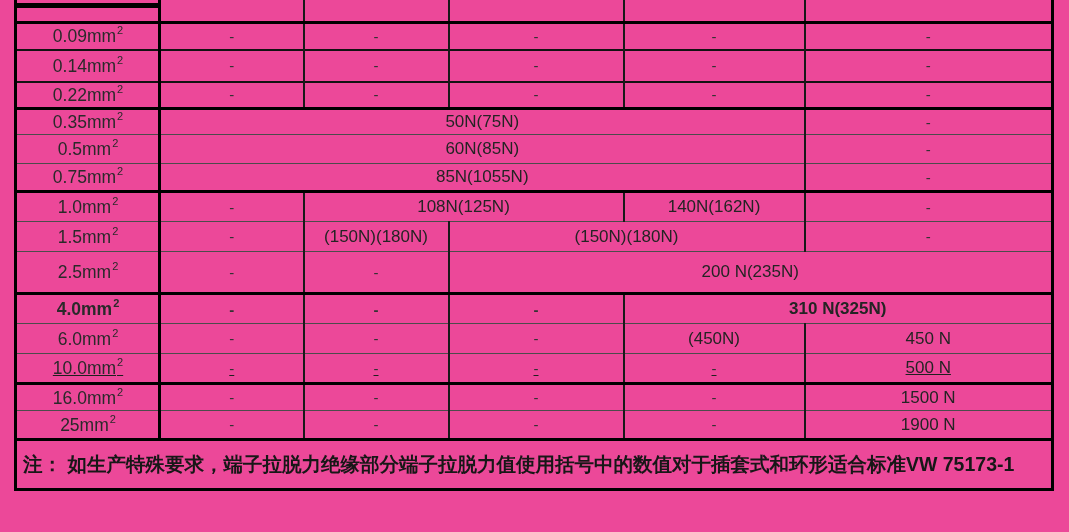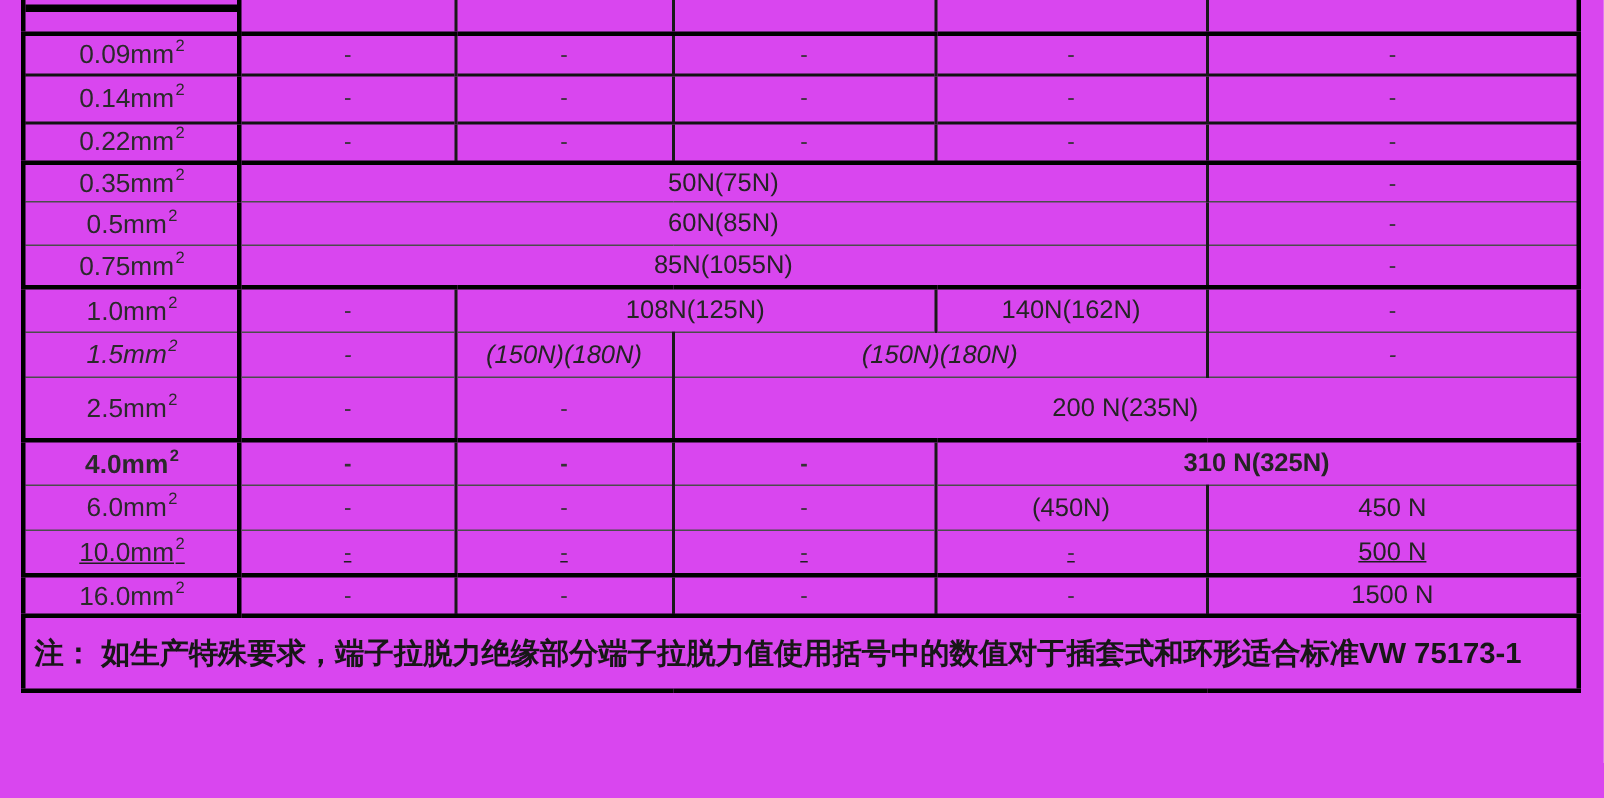--- a/index.html
+++ b/index.html
@@ -11,21 +11,21 @@
     height: 532px;
     position: relative;
     background: #ffffff;
     font-family: "Liberation Sans", "DejaVu Sans", sans-serif;
     color: #1f1f1f;
     overflow: hidden;
   }
   .page {
     position: absolute;
     inset: 0;
-    background: #d946ef;
+    background: #ec4899;
   }
   table.force-table {
     position: absolute;
     left: 14px;
     top: 0;
     width: 1037px;
     border-collapse: collapse;
     table-layout: fixed;
     border-left: 3px solid #000;
     border-right: 3.5px solid #000;
@@ -137,21 +137,21 @@
           <td class="v" colspan="4">85N(1055N)</td>
           <td class="v dash">-</td>
         </tr>
         <tr class="t3" style="height: 30px;">
           <td class="label"><span>1.0mm</span><sup>2</sup></td>
           <td class="v dash">-</td>
           <td class="v" colspan="2">108N(125N)</td>
           <td class="v">140N(162N)</td>
           <td class="v dash">-</td>
         </tr>
-        <tr class="t1" style="height: 30px; font-style: italic;">
+        <tr class="t1" style="height: 30px;">
           <td class="label"><span>1.5mm</span><sup>2</sup></td>
           <td class="v dash">-</td>
           <td class="v">(150N)(180N)</td>
           <td class="v" colspan="2">(150N)(180N)</td>
           <td class="v dash">-</td>
         </tr>
         <tr class="t1" style="height: 42px;">
           <td class="label"><span>2.5mm</span><sup>2</sup></td>
           <td class="v dash">-</td>
           <td class="v dash">-</td>
@@ -180,20 +180,28 @@
           <td class="v dash">-</td>
           <td class="v">500 N</td>
         </tr>
         <tr class="t3" style="height: 27px; margin-top: 41px;">
           <td class="label"><span>16.0mm</span><sup>2</sup></td>
           <td class="v dash">-</td>
           <td class="v dash">-</td>
           <td class="v dash">-</td>
           <td class="v dash">-</td>
           <td class="v">1500 N</td>
+        </tr>
+        <tr class="t1" style="height: 29px;">
+          <td class="label"><span>25mm</span><sup>2</sup></td>
+          <td class="v dash">-</td>
+          <td class="v dash">-</td>
+          <td class="v dash">-</td>
+          <td class="v dash">-</td>
+          <td class="v">1900 N</td>
         </tr>
       </tbody>
     <tfoot>
       <tr class="note-row">
         <td colspan="6">注： 如生产特殊要求，端子拉脱力绝缘部分端子拉脱力值使用括号中的数值对于插套式和环形适合标准VW 75173-1</td>
       </tr>
     </tfoot>
   </table>
 </div>
 

